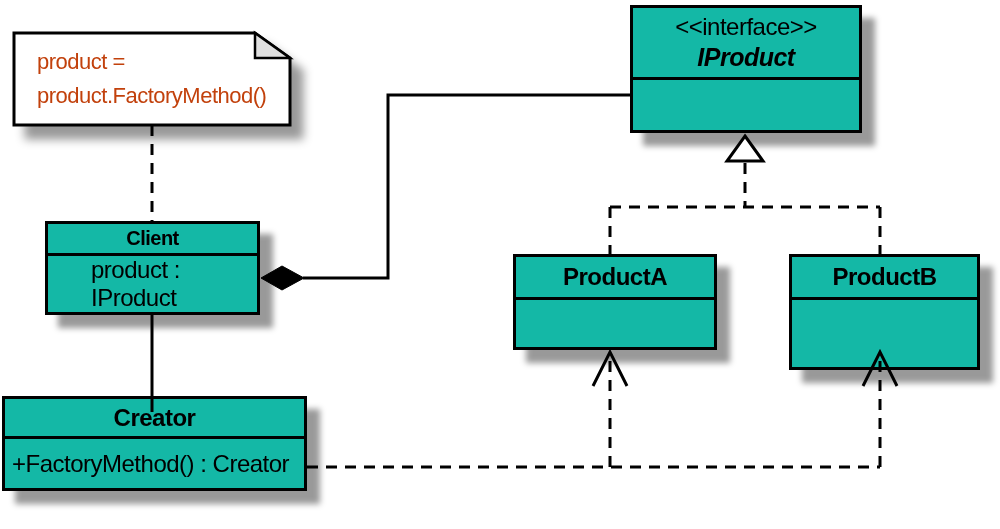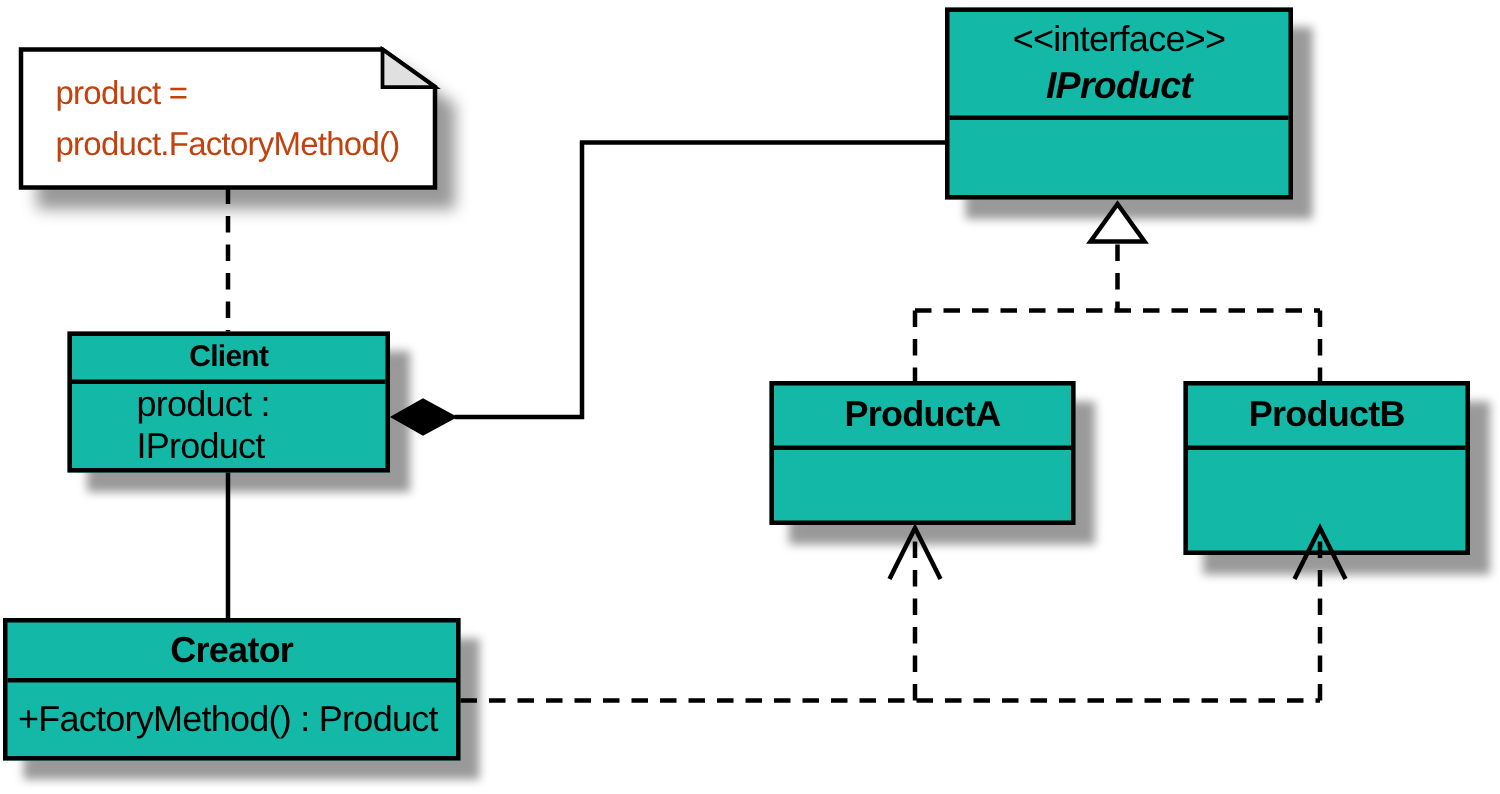--- a/index.html
+++ b/index.html
@@ -44,21 +44,21 @@
   .class-name { font-size: 25px; line-height: 31px; font-style: italic; }
 
   
   #box-iproduct { left: 630px; top: 5px;   width: 232px; height: 128px; }
   #box-iproduct .uml-header { height: 72px; }
 
   #box-client   { left: 45px;  top: 221px; width: 215px; height: 94px; }
   #box-client .uml-header { height: 52px; font-size: 20px; }
   #box-client .uml-compartment { font-size: 24px; padding-left: 9px; margin-left: 34px; }
 
-  #box-creator  { left: 2px;   top: 412px; width: 305px; height: 95px; }
+  #box-creator  { left: 2px;   top: 396px; width: 305px; height: 95px; }
   #box-creator .uml-header { height: 40px; font-size: 24px; }
   #box-creator .uml-compartment { font-size: 24px; padding-left: 7px; }
 
   #box-producta { left: 513px; top: 254px; width: 204px; height: 96px; }
   #box-producta .uml-header { height: 43px; font-size: 24px; }
 
   #box-productb { left: 748px; top: 254px; width: 191px; height: 116px; margin-left: 41px; }
   #box-productb .uml-header { height: 43px; font-size: 24px; }
 
   .note-text {
@@ -95,21 +95,21 @@
     <div class="uml-compartment"></div>
   </div>
 
   <div id="box-client" class="uml-box">
     <div class="uml-header">Client</div>
     <div class="uml-compartment">product : IProduct</div>
   </div>
 
   <div id="box-creator" class="uml-box">
     <div class="uml-header">Creator</div>
-    <div class="uml-compartment">+FactoryMethod() : Product</div>
+    <div class="uml-compartment">+FactoryMethod() : Creator</div>
   </div>
 
   <div id="box-producta" class="uml-box">
     <div class="uml-header">ProductA</div>
     <div class="uml-compartment"></div>
   </div>
 
   <div id="box-productb" class="uml-box">
     <div class="uml-header">ProductB</div>
     <div class="uml-compartment"></div>

